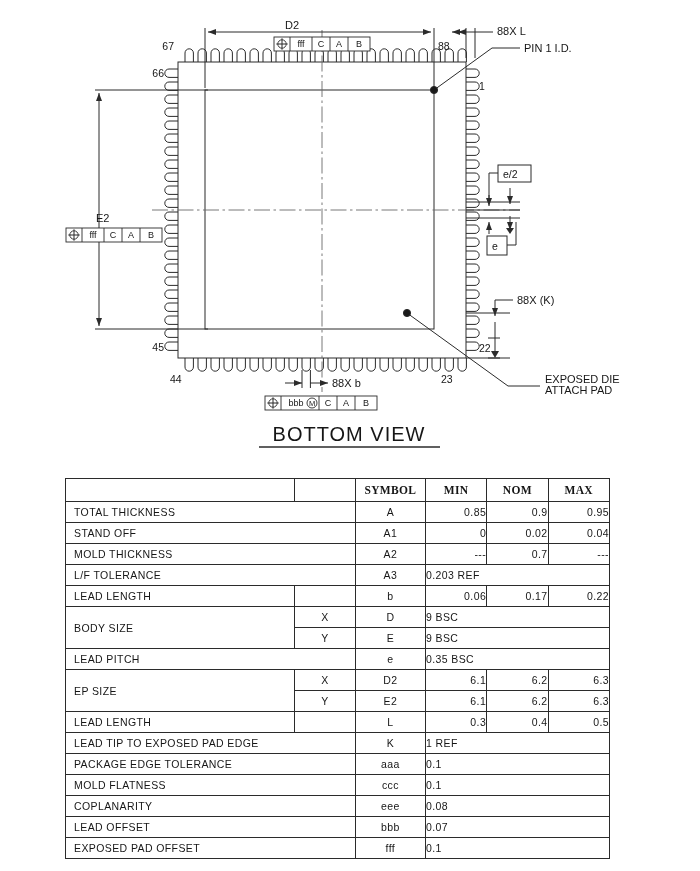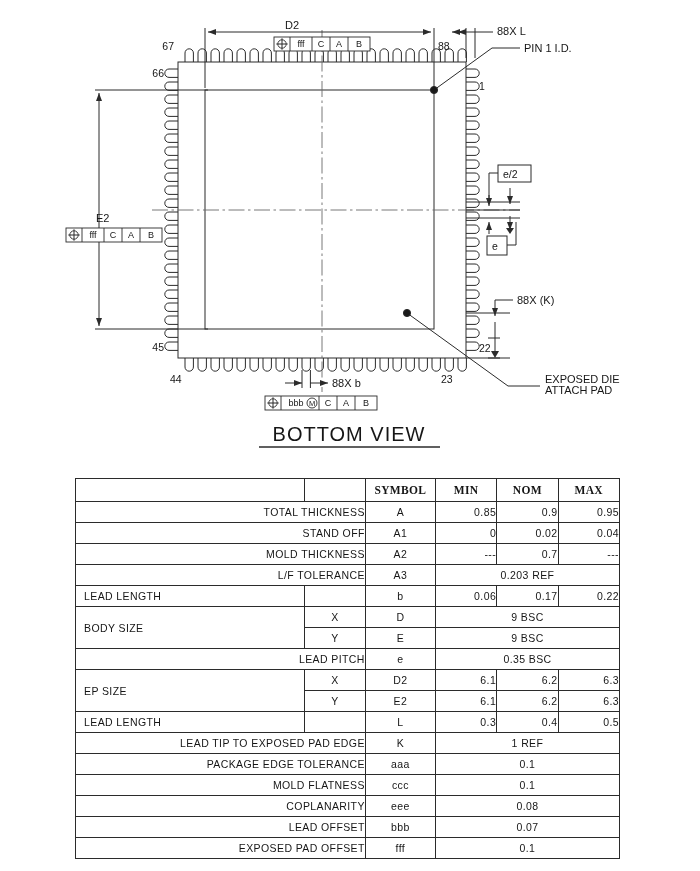--- a/index.html
+++ b/index.html
@@ -3,21 +3,21 @@
 <meta charset="utf-8">
 <style>
   html,body{margin:0;padding:0;background:#ffffff;}
   body{width:700px;height:871px;position:relative;overflow:hidden;
        font-family:"Liberation Sans", sans-serif;color:#1a1a1a;}
 
   #drawing{position:absolute;left:0;top:0;width:700px;height:460px;}
   #drawing svg{display:block;}
 
   
-  #spec-table{position:absolute;left:75px;top:478px;width:545px;
+  #spec-table{position:absolute;left:65px;top:478px;width:545px;
               border-collapse:collapse;}
   #spec-table td,#spec-table th{
       border:1px solid #2b2b2b;
       font-size:10.5px;
       padding:0;
       height:20px;
       color:#161616;
       font-weight:normal;
       font-family:"Liberation Sans", sans-serif;
       letter-spacing:0.4px;
@@ -27,22 +27,22 @@
       font-weight:bold;
       font-size:11.5px;
       text-align:center;
       letter-spacing:0.3px;
       height:22px;
   }
   .c-desc{width:228px;text-align:left;padding-left:8px !important;}
   .c-axis{width:62px;text-align:center;}
   .c-sym{width:70px;text-align:center;}
   .c-val{width:62px;text-align:right;}
-  .span-val{text-align:center;}
-  .desc-wide{text-align:right;padding-left:8px !important;}
+  .span-val{text-align:left;}
+  .desc-wide{text-align:left;padding-left:8px !important;}
 </style>
 </head>
 <body>
 
 <div id="drawing">
 <svg width="700" height="460" viewBox="0 0 700 460">
   <defs>
     <marker id="ar" markerWidth="9" markerHeight="9" refX="8" refY="3" orient="auto" markerUnits="strokeWidth">
       <path d="M0,0 L8,3 L0,6 z" fill="#2b2b2b"></path>
     </marker>

